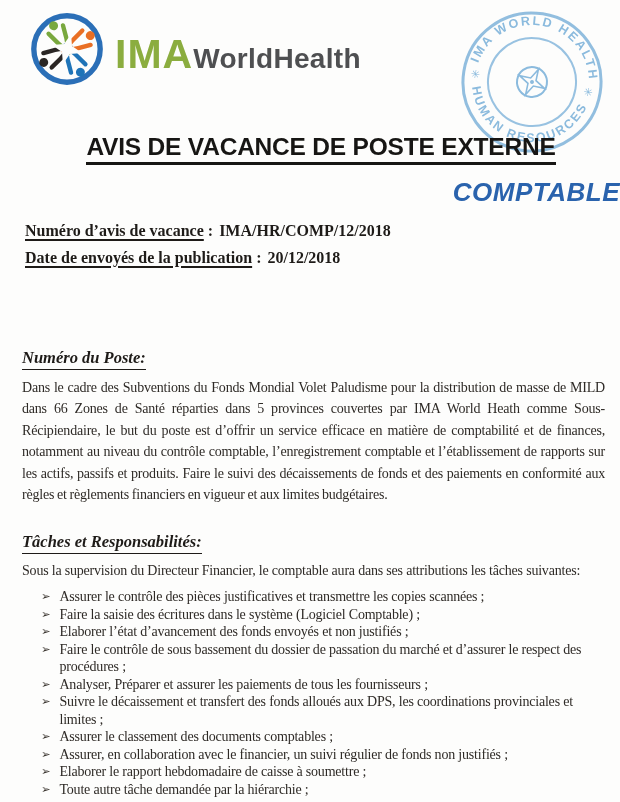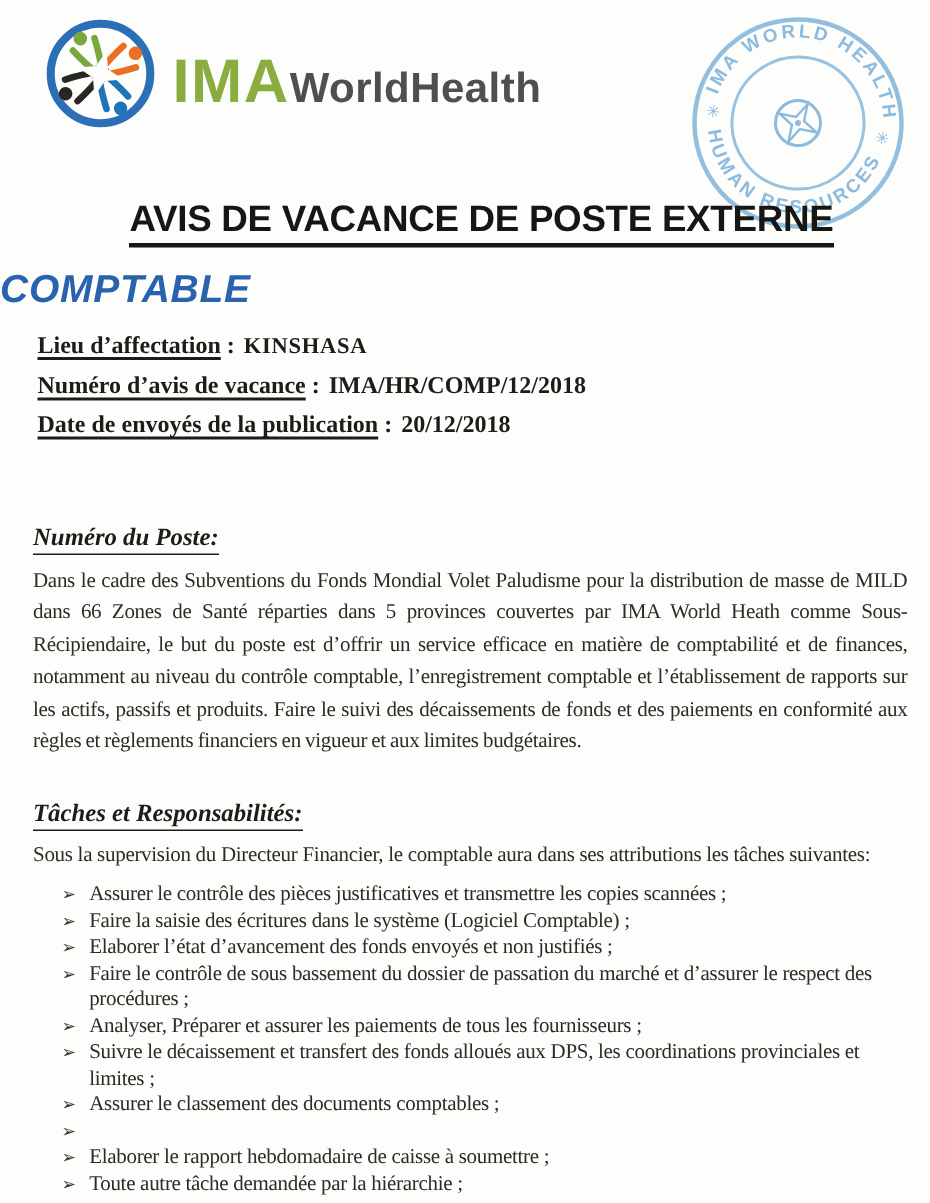--- a/index.html
+++ b/index.html
@@ -24,21 +24,21 @@
   
   .stamp { position:absolute; top:2px; left:452px; width:160px; height:160px;
            opacity:0.92; pointer-events:none; }
 
   
   .title { position:absolute; top:133px; left:11px; width:100%; text-align:center;
            font-family:"Liberation Sans","DejaVu Sans",sans-serif;
            font-weight:bold; font-size:24.5px; color:#171614; letter-spacing:-0.2px; }
   .title span { border-bottom:3px solid #171614; padding-bottom:2px; }
 
-  .comptable { position:absolute; top:177px; left:0; width:100%; text-align:left;
+  .comptable { position:absolute; top:177px; left:0; width:100%; text-align:right;
                font-family:"Liberation Sans","DejaVu Sans",sans-serif;
                font-weight:bold; font-style:italic; font-size:26px;
                color:#2a63ad; letter-spacing:0.5px; }
 
   
   .fields { position:absolute; top:221px; left:25px; right:14px; color:#1e1b18; }
   .field  { margin-bottom:6px; font-size:16px; font-weight:bold; line-height:20.5px; }
   .flabel { text-decoration:underline; text-underline-offset:3px; text-decoration-thickness:1.5px; }
   .fsep   { margin:0 6px 0 4px; }
   .fvalue.caps { font-size:15px; letter-spacing:0.5px; }
@@ -126,23 +126,20 @@
   </div>
 
   <h1 class="title">
     <span>AVIS DE VACANCE DE POSTE EXTERNE</span>
   </h1>
 
   <h2 class="comptable">COMPTABLE</h2>
 
   <div class="fields">
     <div class="field">
-      <span class="flabel">Lieu d’affectation</span><span class="fsep">:</span><span class="fvalue caps">KINSHASA</span>
-    </div>
-    <div class="field">
       <span class="flabel">Numéro d’avis de vacance</span><span class="fsep">:</span><span class="fvalue">IMA/HR/COMP/12/2018</span>
     </div>
     <div class="field">
       <span class="flabel">Date de envoyés de la publication</span><span class="fsep">:</span><span class="fvalue">20/12/2018</span>
     </div>
   </div>
 
   <div class="lower">
 
     <div class="sec-heading">
@@ -179,20 +176,21 @@
       <li>
           <span class="blt">➢</span>
           <span>Suivre le décaissement et transfert des fonds alloués aux DPS, les coordinations provinciales et limites ;</span>
         </li>
       <li>
           <span class="blt">➢</span>
           <span>Assurer le classement des documents comptables ;</span>
         </li>
       <li>
           <span class="blt">➢</span>
+          <span>Assurer, en collaboration avec le financier, un suivi régulier de fonds non justifiés ;</span>
         </li>
       <li>
           <span class="blt">➢</span>
           <span>Elaborer le rapport hebdomadaire de caisse à soumettre ;</span>
         </li>
       <li>
           <span class="blt">➢</span>
           <span>Toute autre tâche demandée par la hiérarchie ;</span>
         </li>
     </ul>

